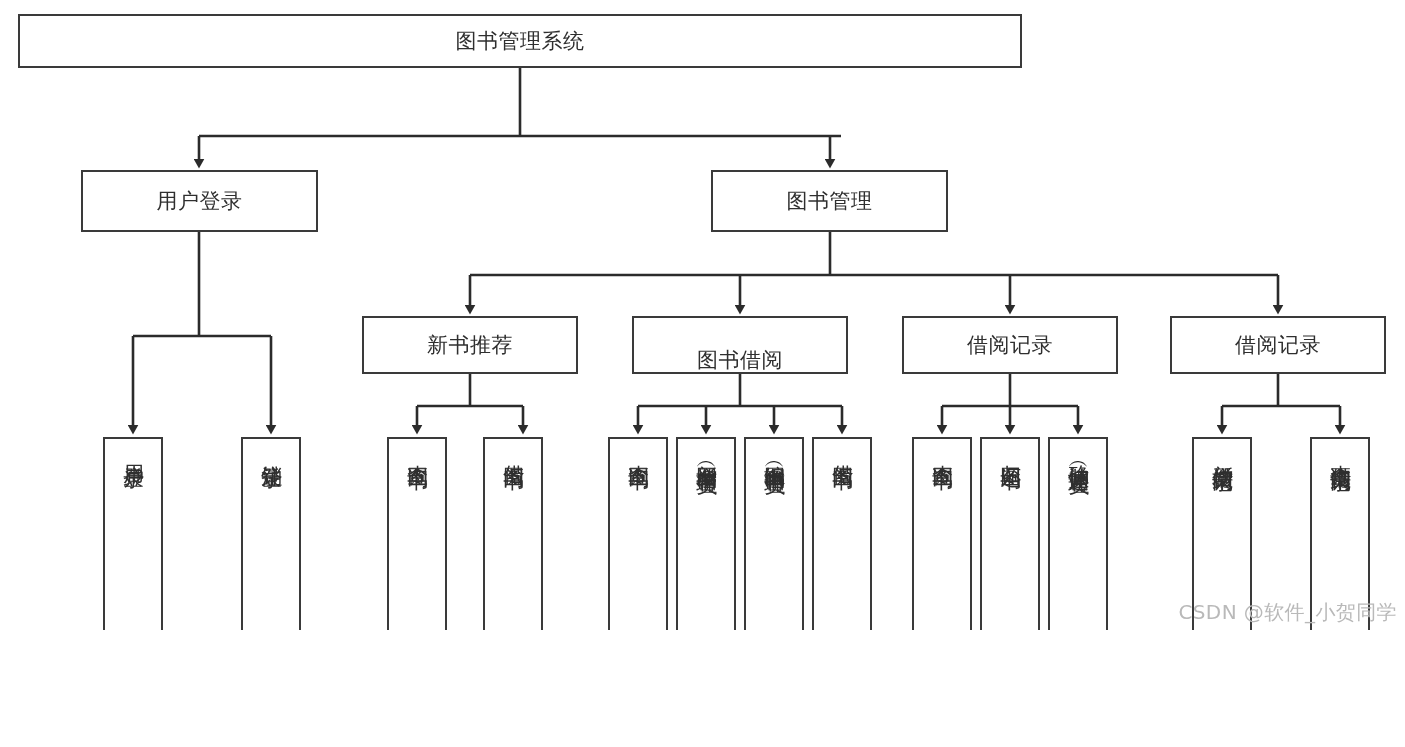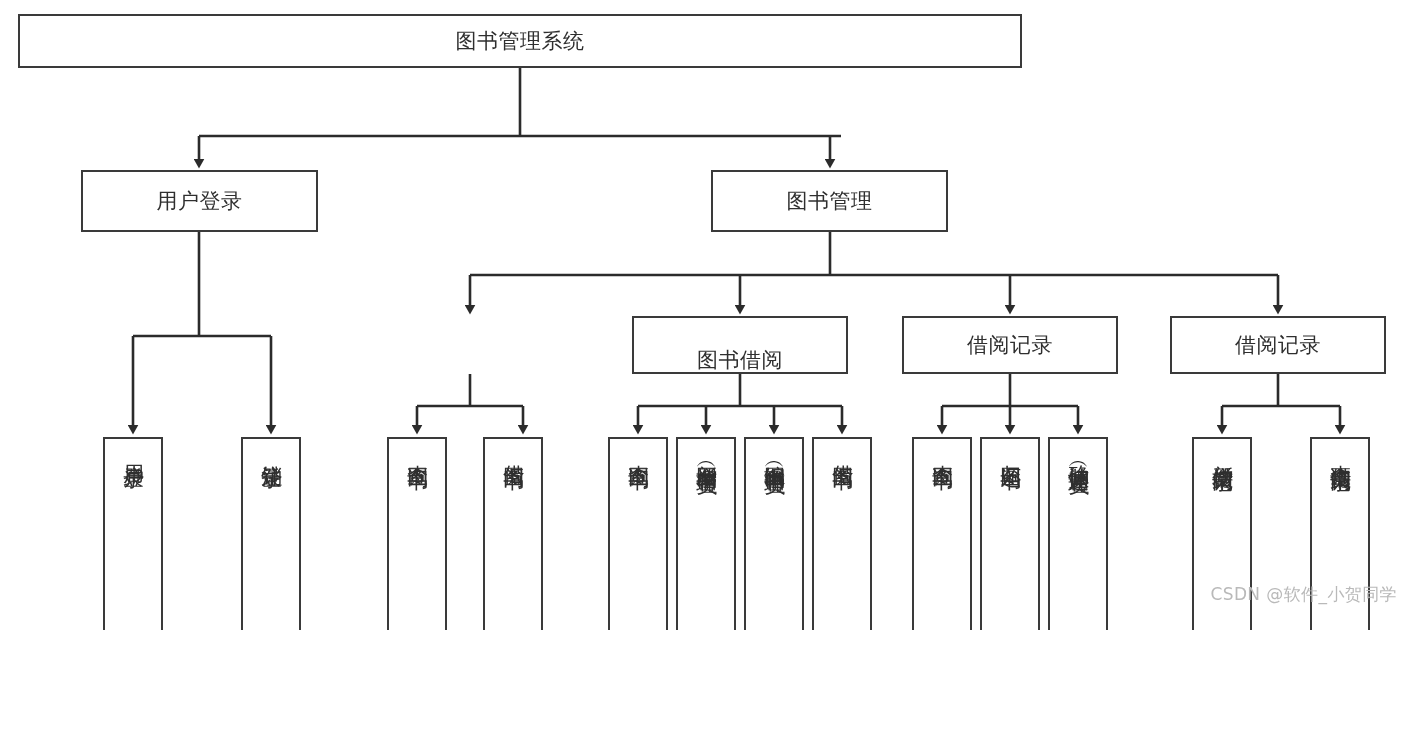--- a/index.html
+++ b/index.html
@@ -56,22 +56,22 @@
     text-orientation: upright;
     -webkit-text-orientation: upright;
     font-size: 21px;
     line-height: 1.02;
     letter-spacing: 1.5px;
     white-space: nowrap;
   }
   #watermark {
     position: absolute;
     right: 8px;
-    bottom: 24px;
-    font-size: 17px;
+    bottom: 4px;
+    font-size: 20px;
     color: #b9b9b9;
     z-index: 5;
     white-space: nowrap;
     letter-spacing: 0.4px;
   }
 </style>
 </head>
 <body>
 
 <div id="diagram-root">
@@ -134,20 +134,23 @@
   </div>
 
   <div class="node" style="left:81px; top:170px; width:237px; height:62px;">
     <span class="node-label">用户登录</span>
   </div>
 
   <div class="node" style="left:711px; top:170px; width:237px; height:62px;">
     <span class="node-label">图书管理</span>
   </div>
 
+  <div class="node" style="left:362px; top:316px; width:216px; height:58px;">
+    <span class="node-label">新书推荐</span>
+  </div>
 
   <div class="node" style="left:632px; top:316px; width:216px; height:58px;align-items:flex-end;">
     <span class="node-label">图书借阅</span>
   </div>
 
   <div class="node" style="left:902px; top:316px; width:216px; height:58px;">
     <span class="node-label">借阅记录</span>
   </div>
 
   <div class="node" style="left:1170px; top:316px; width:216px; height:58px;">

